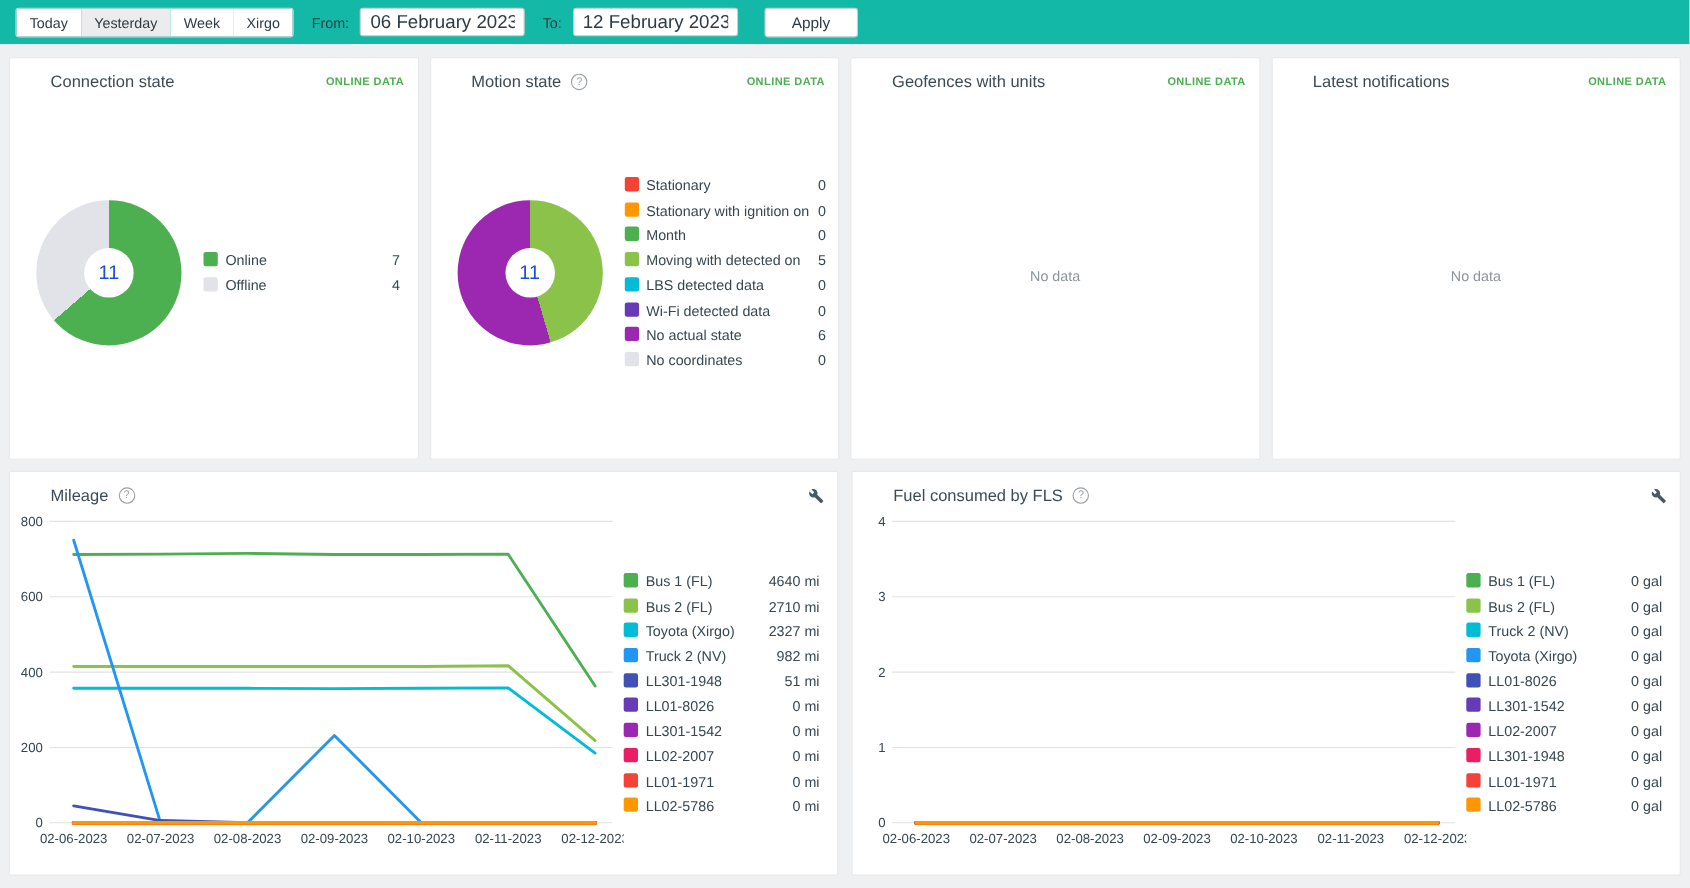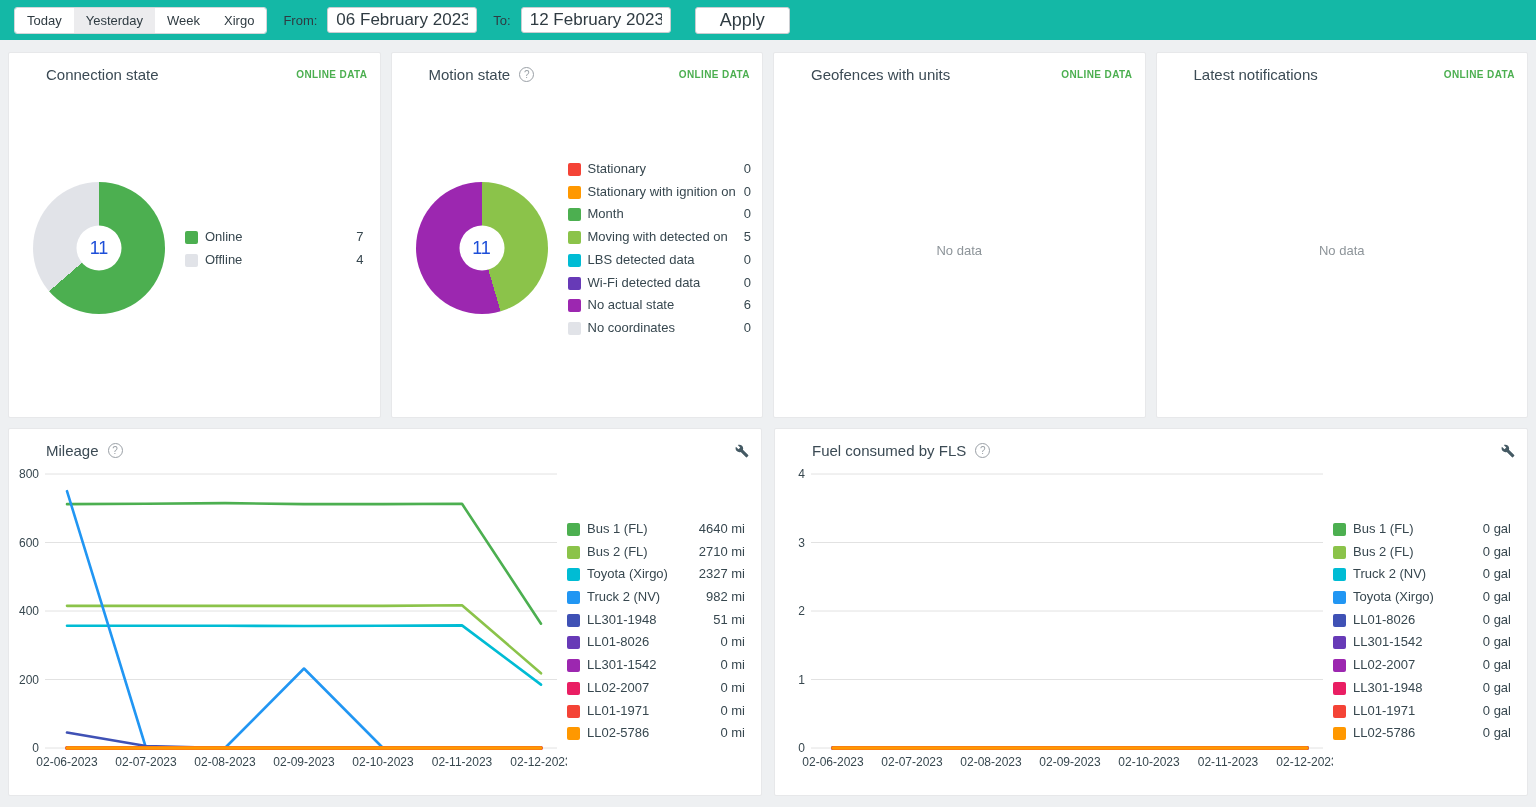--- a/index.html
+++ b/index.html
@@ -6,41 +6,41 @@
   html,body { width:1536px; height:807px; overflow:hidden; }
   body { font-family:"Liberation Sans", sans-serif; background:#eef0f2; color:#37474f; }
 
   
   .toolbar { height:40px; background:#14b8a6; display:flex; align-items:center; padding:0 14px; gap:10px; }
   .seg { display:flex; border:1px solid #d4d7da; border-radius:3px; overflow:hidden; height:27px; }
   .seg button { font-family:inherit; font-size:13px; color:#2f3b42; background:#fff; border:none; padding:0 12px; cursor:pointer; }
   .seg button.active { background:#ececee; }
   .tb-label { font-size:13px; color:#2f3b42; margin-left:6px; }
   .date-input { font-family:inherit; font-size:17px; color:#2f3b42; width:150px; height:26px; border:1px solid #c9cdd1; border-radius:3px; padding:0 8px; background:#fff; }
-  .apply { font-family:inherit; font-size:18px; color:#2f3b42; background:#fff; border:1px solid #c9cdd1; border-radius:3px; height:27px; padding:0 24px; margin-left:14px; cursor:pointer; }
+  .apply { font-family:inherit; font-size:14px; color:#2f3b42; background:#fff; border:1px solid #c9cdd1; border-radius:3px; height:27px; padding:0 24px; margin-left:14px; cursor:pointer; }
 
   
   .rows { margin:12px 8px 0 8px; }
   .row-top { display:grid; grid-template-columns:repeat(4,1fr); gap:10px; height:366px; }
   .row-bottom { display:grid; grid-template-columns:repeat(2,1fr); gap:12px; height:368px; margin-top:10px; }
   .panel { background:#fff; border:1px solid #e7e8ea; border-radius:2px; display:flex; flex-direction:column; overflow:hidden; }
   .panel-header { display:flex; align-items:center; justify-content:space-between; padding:13px 12px 0 14px; flex:0 0 auto;margin-left:23px; }
   .ptitle-group { display:flex; align-items:center; gap:9px; }
   .ptitle { font-size:15px; color:#3b4a54; }
   .badge { font-size:10px; font-weight:bold; letter-spacing:.4px; color:#4caf50; }
   .help { width:15px; height:15px; border:1px solid #9aa0a6; border-radius:50%; color:#9aa0a6; font-size:10px; line-height:13px; text-align:center; display:inline-block; }
   .wrench { cursor:pointer; display:inline-flex; }
   .panel-body { flex:1 1 auto; display:flex; align-items:center; }
 
   
   .donut-wrap { display:flex; align-items:center; width:100%; padding:0 16px 4px 24px; }
   .donut { position:relative; width:132px; height:132px; border-radius:50%; flex:0 0 auto; }
   .donut-hole { position:absolute; left:50%; top:50%; transform:translate(-50%,-50%); width:45px; height:45px; background:#fff; border-radius:50%; display:flex; align-items:center; justify-content:center; font-size:18px; color:#1d4ed8; }
   .dlegend { flex:1 1 auto; margin-left:20px; }
-  .legend-row { display:flex; align-items:flex-end; height:15px; margin-bottom:7.7px; }
+  .legend-row { display:flex; align-items:flex-start; height:15px; margin-bottom:7.7px; }
   .legend-row:last-child { margin-bottom:0; }
   .legend-swatch { width:13px; height:13px; border-radius:2px; flex:0 0 auto; margin-right:7px; }
   .legend-label { font-size:13px; color:#37474f; flex:1 1 auto; white-space:nowrap; }
   .legend-value { font-size:13px; color:#37474f; text-align:right; padding-left:8px; white-space:nowrap; }
 
   .empty-body { flex:1 1 auto; display:flex; align-items:center; justify-content:center; }
   .no-data { font-size:13px; color:#8d9499; }
 
   
   .chart-body { flex:1 1 auto; display:flex; padding-left:2px; }

